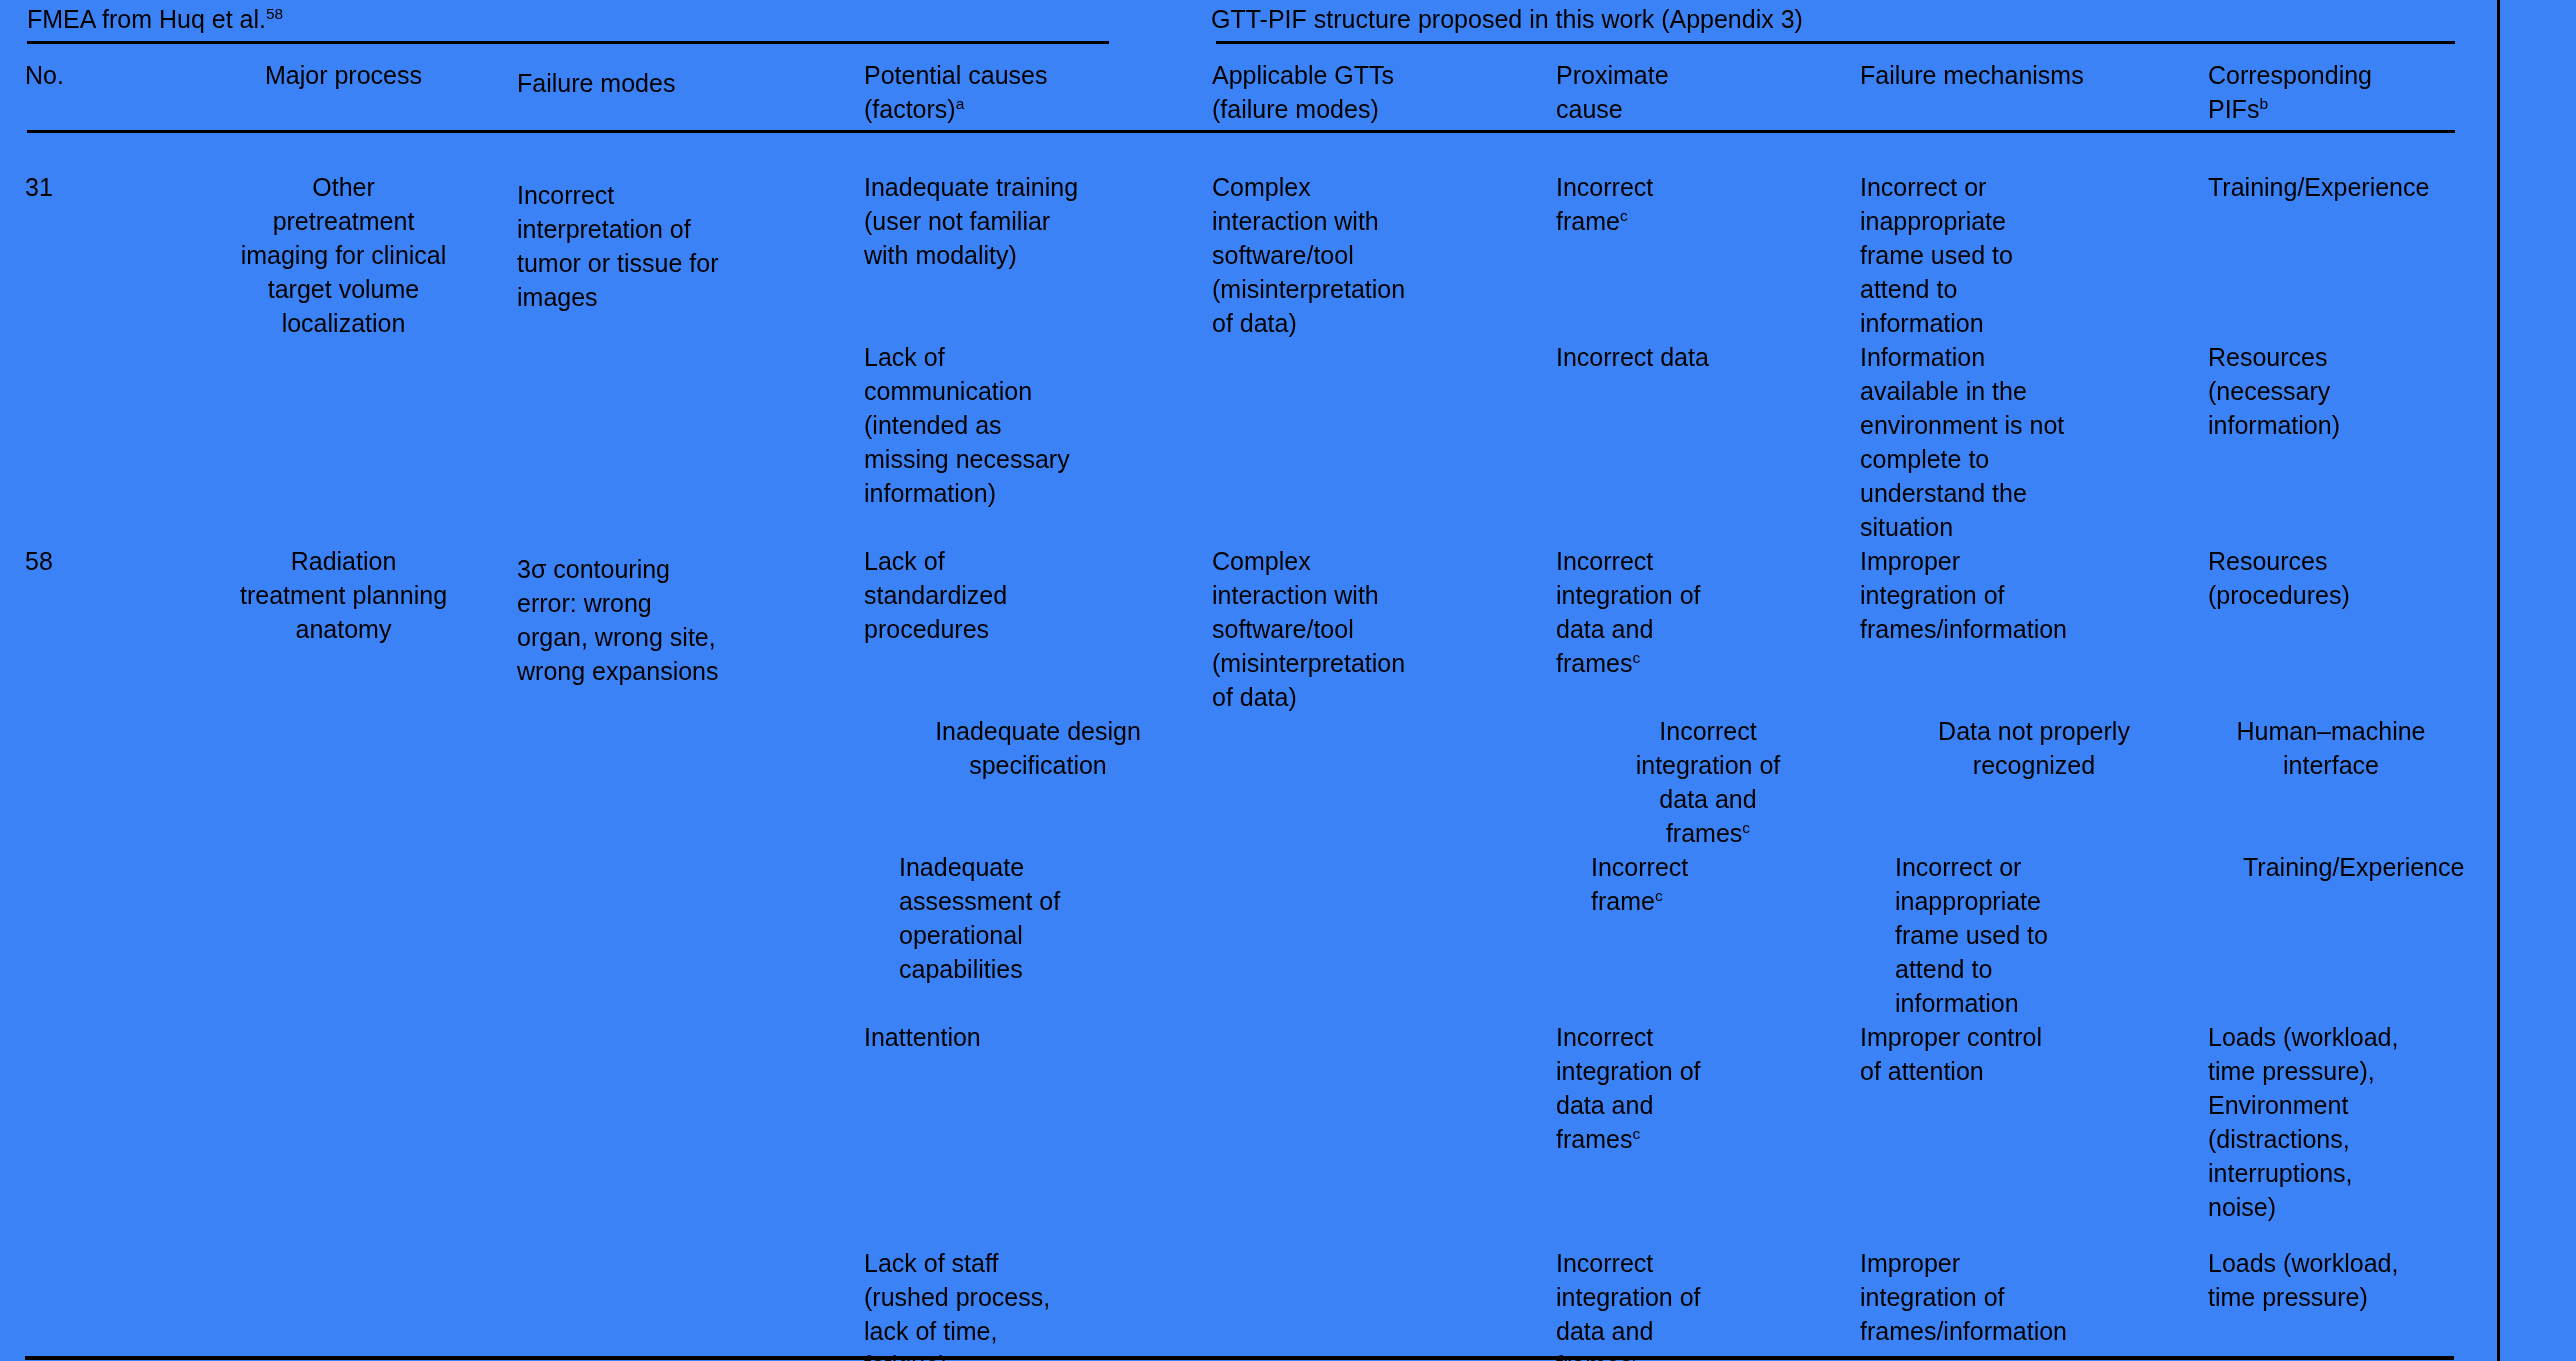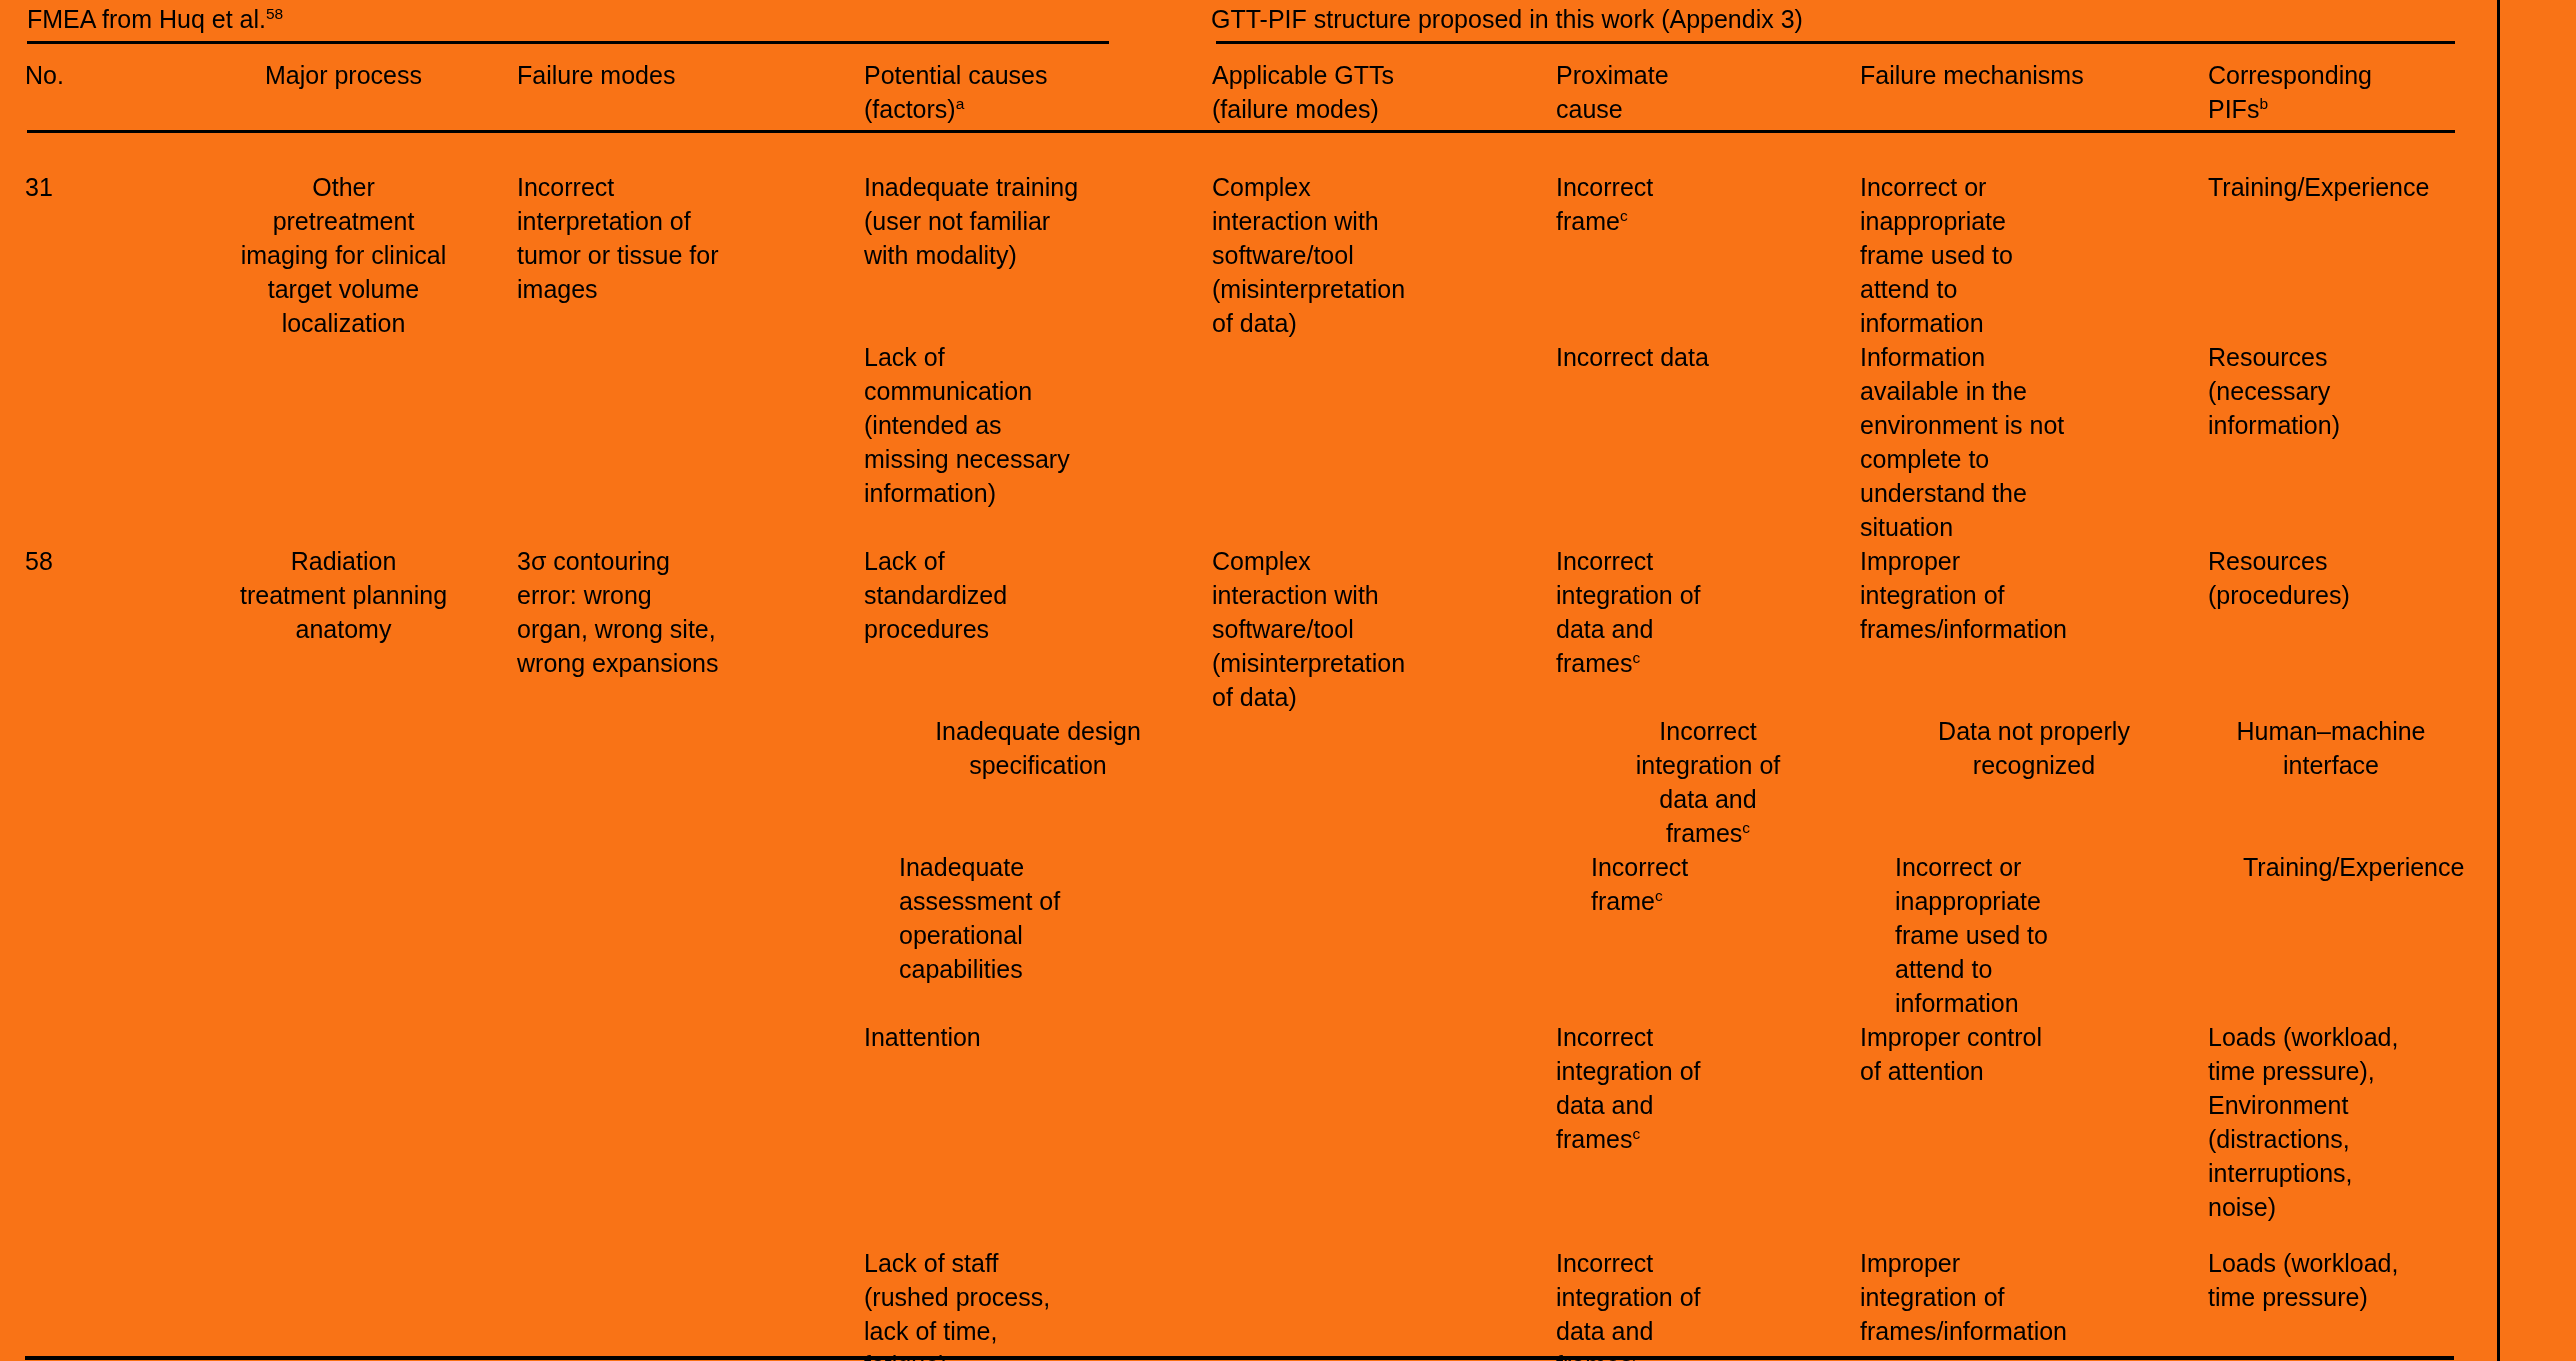--- a/index.html
+++ b/index.html
@@ -4,21 +4,21 @@
 <style>
   html, body {
     margin: 0;
     padding: 0;
     background: #ffffff;
   }
   .page {
     position: relative;
     width: 2576px;
     height: 1361px;
-    background: #f97316;
+    background: #3b82f6;
     color: #000000;
     font-family: "Liberation Sans", "DejaVu Sans", sans-serif;
     font-size: 25px;
     line-height: 34px;
     overflow: hidden;
   }
   .title {
     position: absolute;
     top: 1.6px;
     white-space: pre;
@@ -44,21 +44,21 @@
   #body-grid   { top: 170px; }
   .cell {
     white-space: pre;
   }
   sup {
     font-size: 0.62em;
     line-height: 0;
   }
   .c1 { grid-column: 1; }
   .c2 { grid-column: 2; text-align: center; }
-  .c3 { grid-column: 3; }
+  .c3 { grid-column: 3; margin-top: 8px; }
   .c4 { grid-column: 4; }
   .c5 { grid-column: 5; }
   .c6 { grid-column: 6; }
   .c7 { grid-column: 7; }
   .c8 { grid-column: 8; }
   .r1 { grid-row: 1; }
   .r2 { grid-row: 2; }
   .r3 { grid-row: 3; }
   .r4 { grid-row: 4; text-align: center; }
   .r5 { grid-row: 5; margin-left: 35px; }

